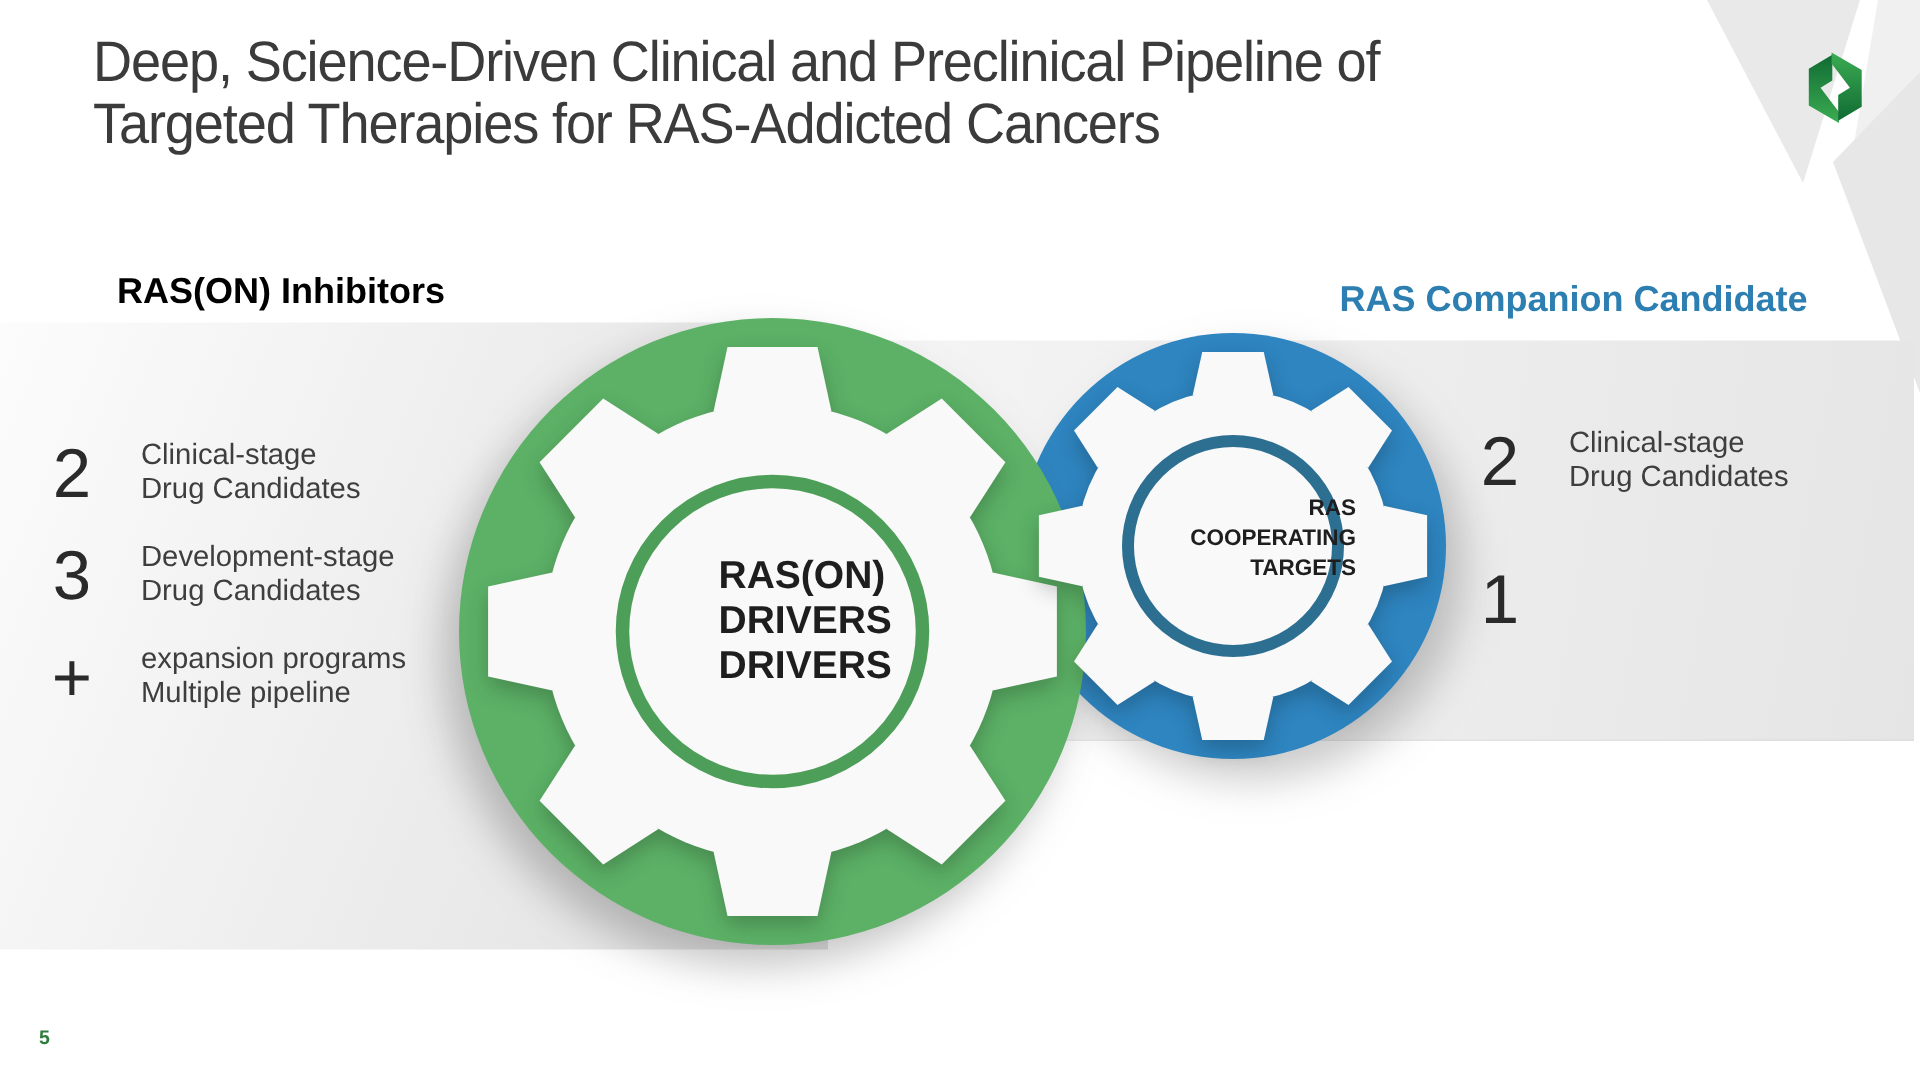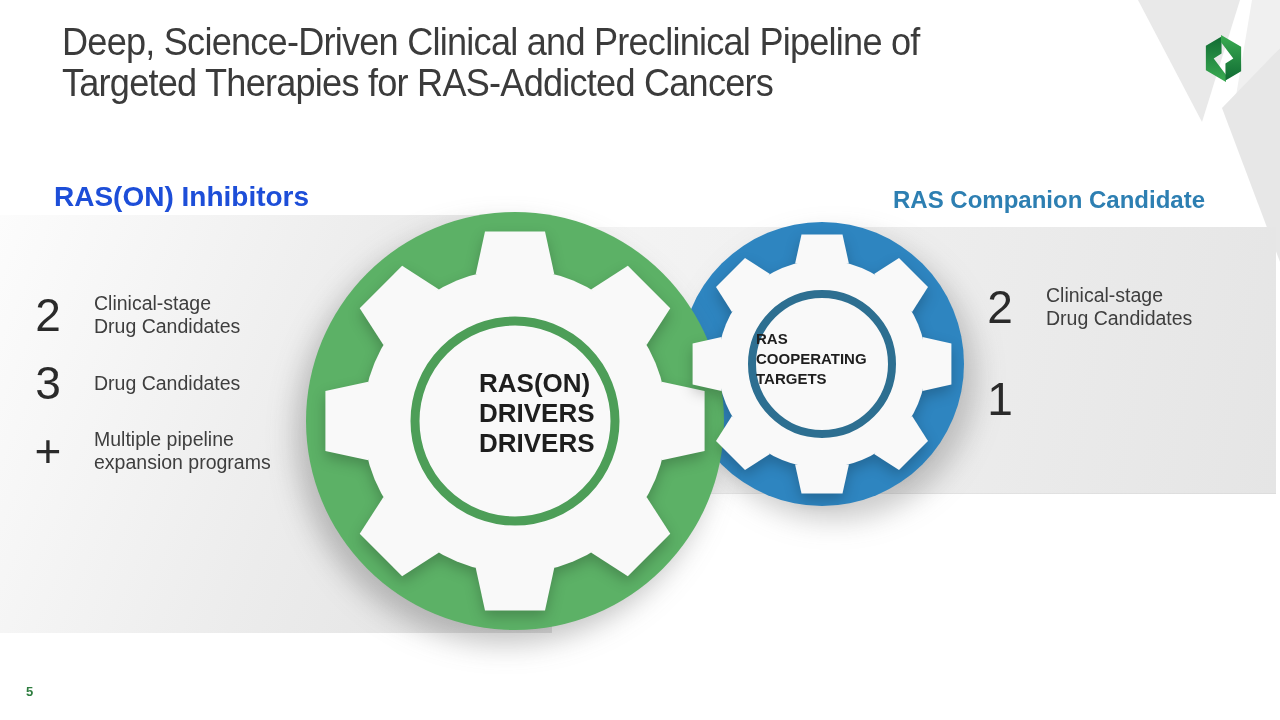--- a/index.html
+++ b/index.html
@@ -16,21 +16,21 @@
   .logo { position:absolute; left:1199px; top:32px; width:49px; height:53px; }
 
   
   .band-left { position:absolute; left:0; top:215px; width:552px; height:418px;
                background:linear-gradient(112deg,#fcfcfc 0%,#ececec 55%,#e1e1e1 100%); }
   .band-right { position:absolute; left:552px; top:227px; width:724px; height:266px;
                 background:linear-gradient(100deg,#f5f5f5 0%,#e5e5e5 100%);
                 border-bottom:1px solid rgba(0,0,0,0.04); }
 
   
-  .heading-left  { position:absolute; left:54px;  top:181px; font-size:28px; font-weight:700; color:#1d4ed8; white-space:nowrap; }
+  .heading-left  { position:absolute; left:78px;  top:181px; font-size:24px; font-weight:700; color:#000000; white-space:nowrap; }
   .heading-right { position:absolute; left:893px; top:186px; font-size:24px; font-weight:700; color:#2d7fb2; white-space:nowrap; }
 
   
   .list { position:absolute; }
   .list-left  { left:24px;  top:292px; }
   .list-right { left:976px; top:284px; }
   .stat-row { display:flex; align-items:center; }
   .list-left  .stat-row { margin-bottom:22px; }
   .list-right .stat-row { margin-bottom:46px; }
   .stat-num { flex:0 0 auto; width:48px; text-align:center; font-size:46px; line-height:46px;
@@ -38,21 +38,21 @@
   .stat-label { margin-left:22px; font-size:19.5px; line-height:23px; color:#3e3e3e; white-space:nowrap; }
 
   
   .gears { position:absolute; left:0; top:0; }
   .circle-green { filter:drop-shadow(-10px 14px 14px rgba(70,70,70,0.32)); }
   .circle-blue  { filter:drop-shadow(12px 14px 14px rgba(70,70,70,0.28)); }
   .gear-white   { filter:drop-shadow(0 6px 7px rgba(0,0,0,0.22)); }
 
   .gear-label-green { position:absolute; left:479px; top:368px; font-size:26px; line-height:30px;
                       font-weight:700; color:#1e1e1e; }
-  .gear-label-blue  { position:absolute; left:756px; top:329px; width:168px; text-align:left;
+  .gear-label-blue  { position:absolute; left:736px; top:329px; width:168px; text-align:right;
                       font-size:15px; line-height:20px; font-weight:700; color:#1e1e1e; }
 
   .page-num { position:absolute; left:26px; top:684px; font-size:13px; font-weight:700; color:#2e7d3f; }
 </style>
 </head>
 <body>
 
 <div class="slide">
 
   <svg class="facets" width="1280" height="360" viewBox="0 0 1280 360">
@@ -138,28 +138,29 @@
     <div class="stat-row">
       <div class="stat-num">2</div>
       <div class="stat-label">
         <div>Clinical-stage</div>
         <div>Drug Candidates</div>
       </div>
     </div>
     <div class="stat-row">
       <div class="stat-num">3</div>
       <div class="stat-label">
+        <div>Development-stage</div>
         <div>Drug Candidates</div>
       </div>
     </div>
     <div class="stat-row">
       <div class="stat-num">+</div>
       <div class="stat-label">
+        <div>expansion programs</div>
         <div>Multiple pipeline</div>
-        <div>expansion programs</div>
       </div>
     </div>
   </div>
 
   <div class="list list-right">
     <div class="stat-row">
       <div class="stat-num">2</div>
       <div class="stat-label">
         <div>Clinical-stage</div>
         <div>Drug Candidates</div>

